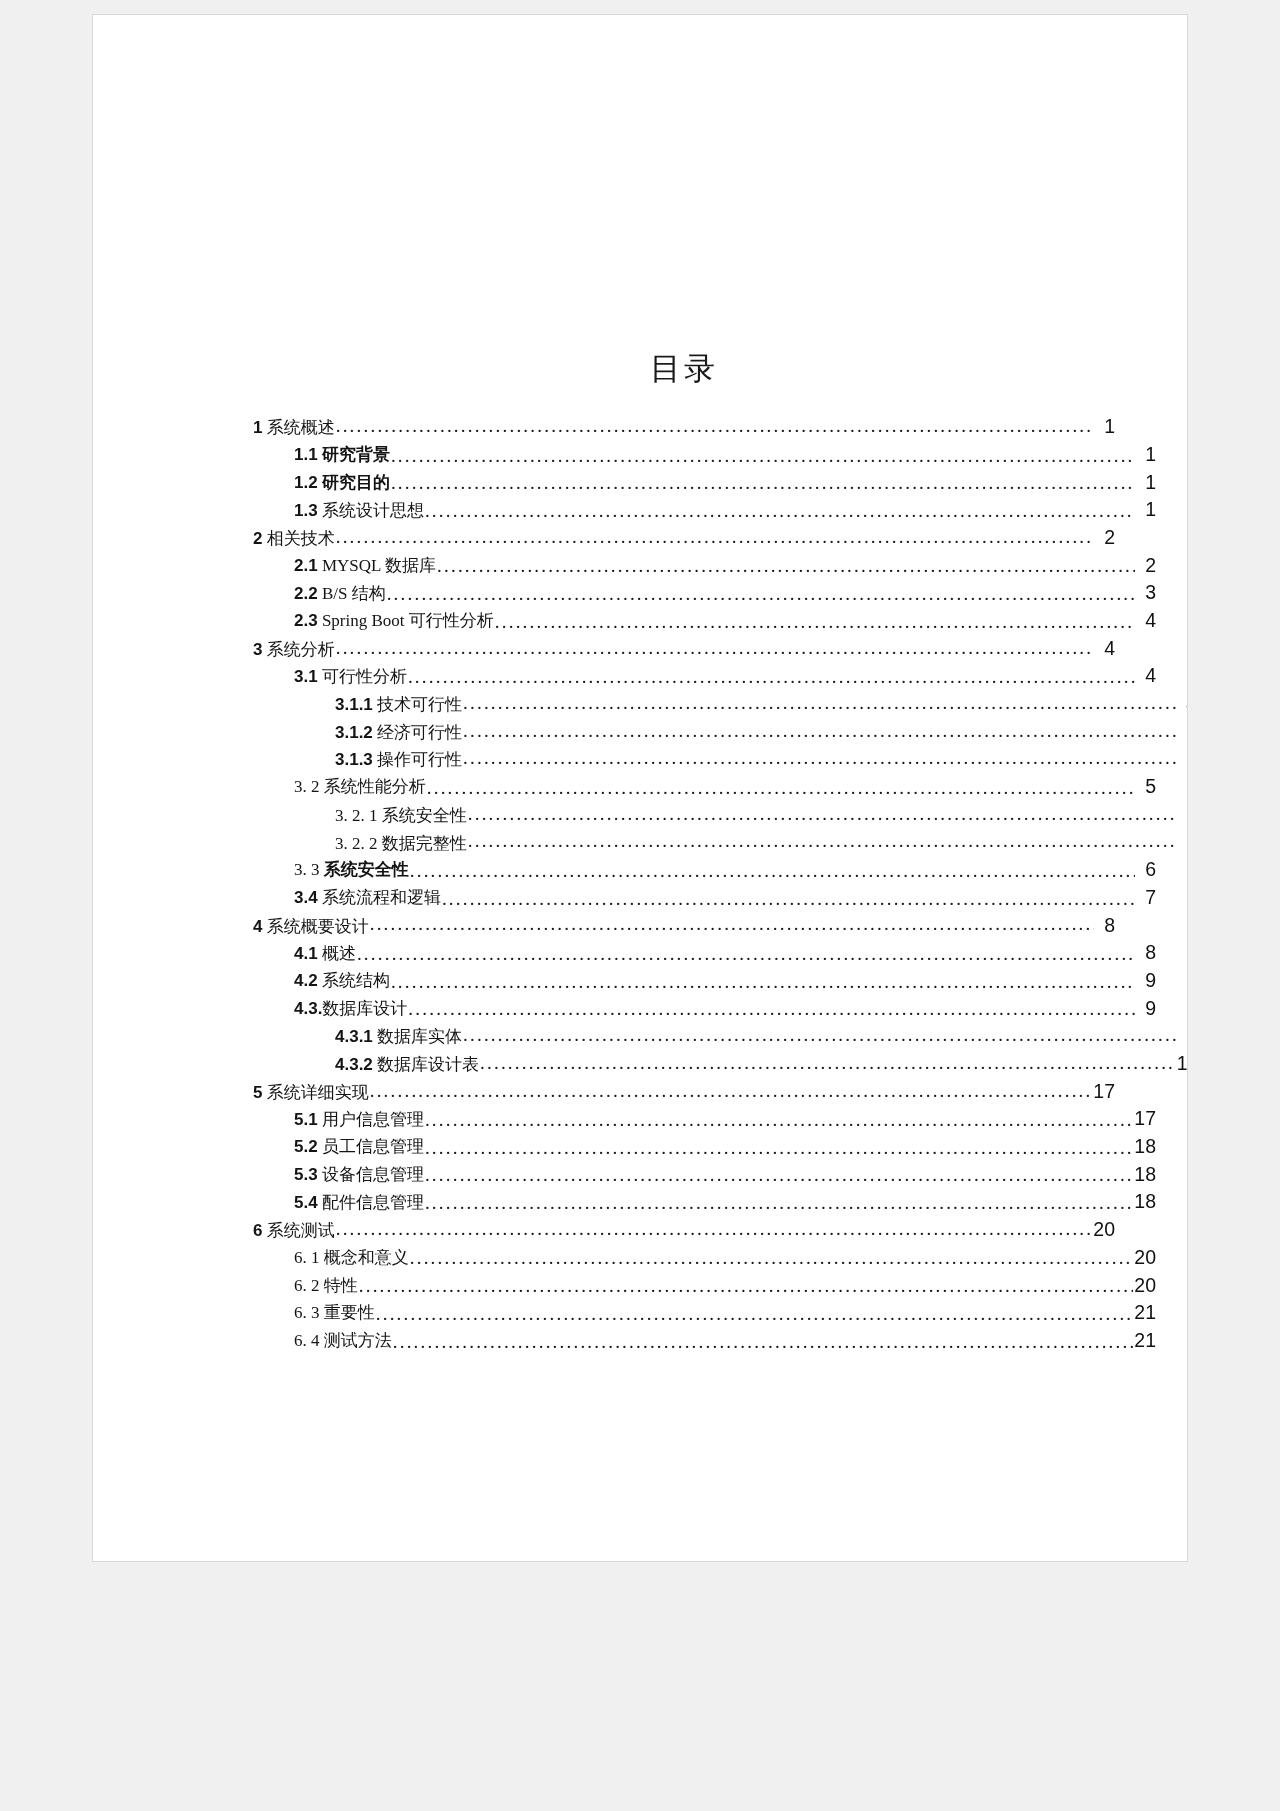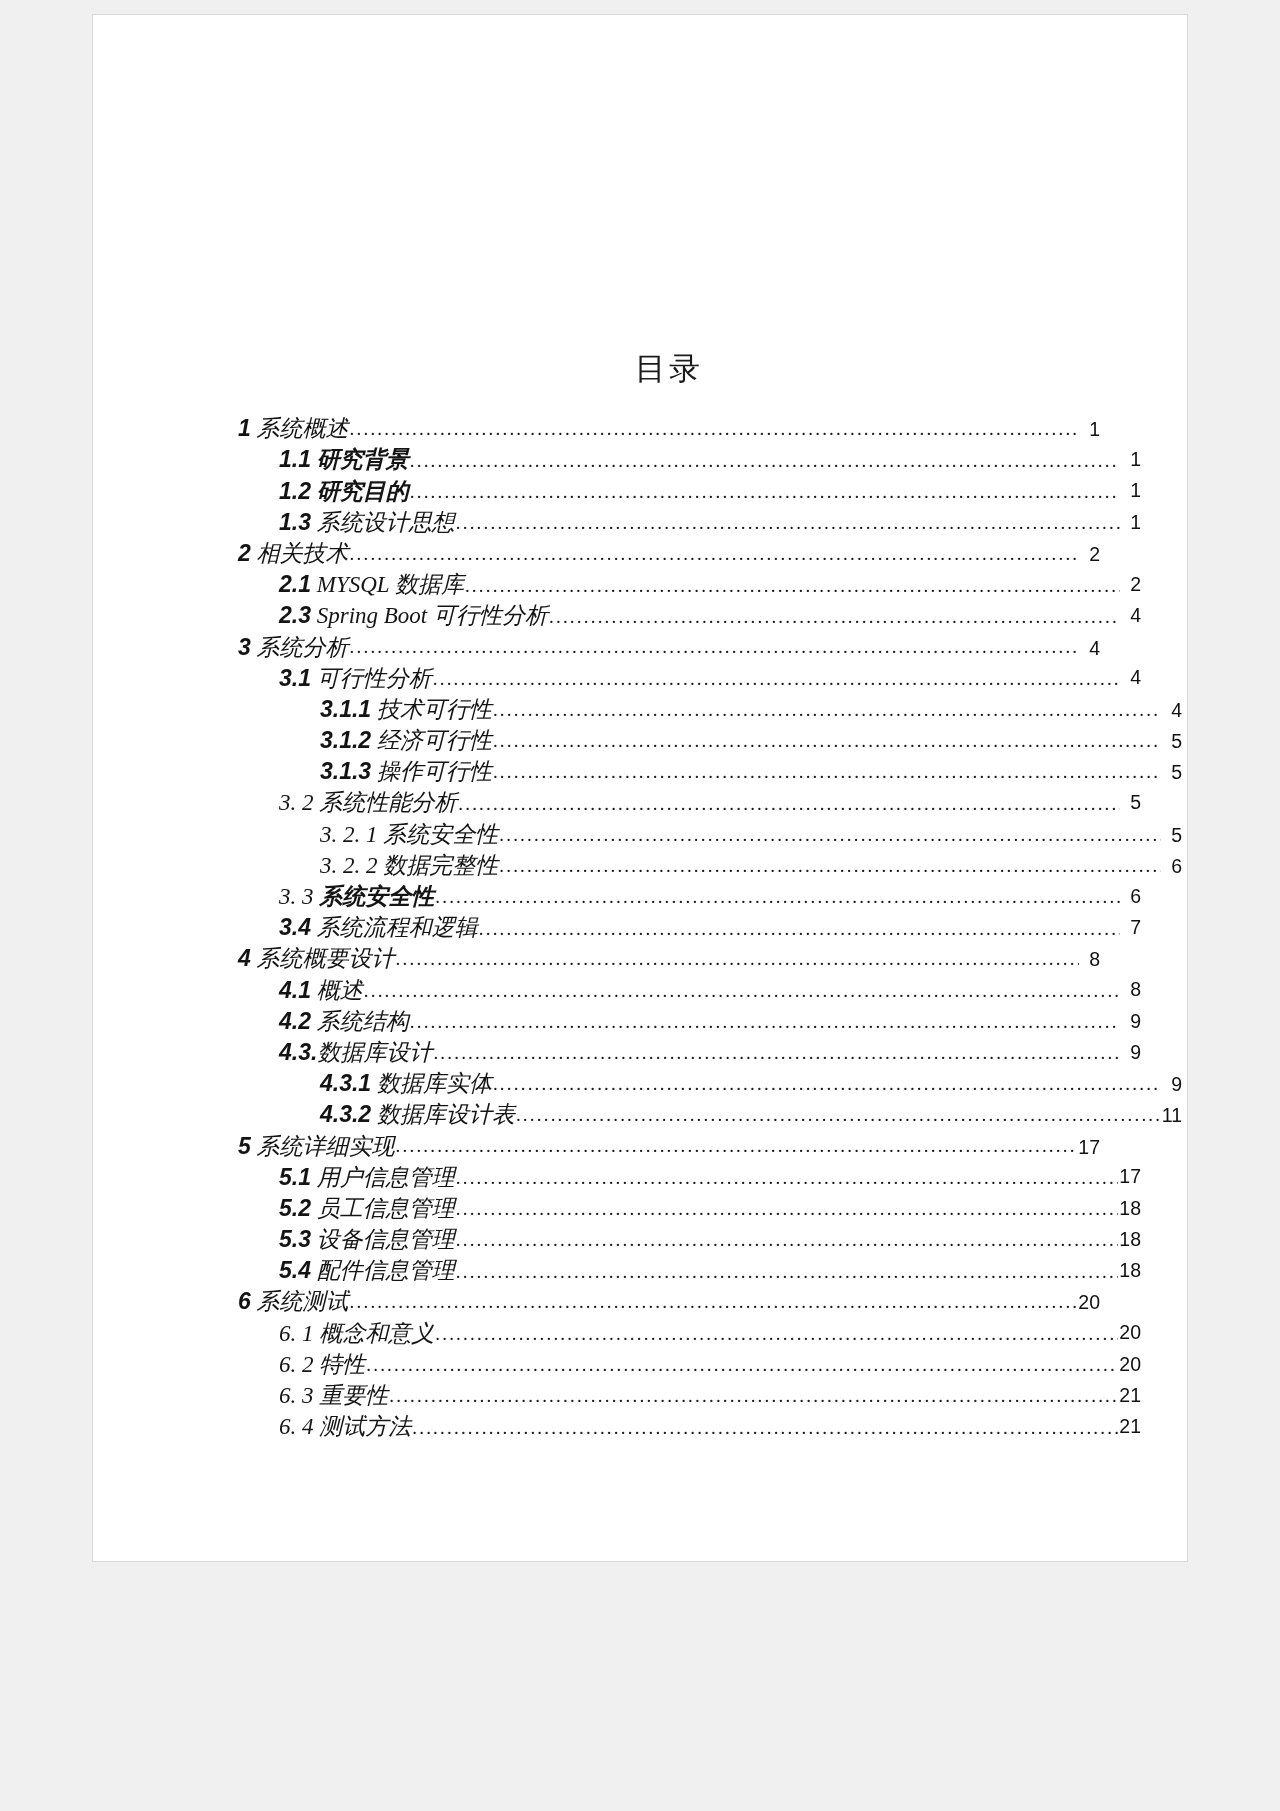--- a/index.html
+++ b/index.html
@@ -25,21 +25,21 @@
     width: 1096px;
     height: 1548px;
     margin-top: 14px;
     background: #ffffff;
     border: 1px solid #d9d9d9;
     box-sizing: border-box;
     overflow: hidden;
   }
   .content {
     position: absolute;
-    left: 145px;
+    left: 160px;
     top: 335px;
     width: 862px;
   }
   .doc-title {
     text-align: center;
     font-family: "Liberation Serif", "DejaVu Serif", serif;
     font-size: 31px;
     letter-spacing: 3px;
     color: #1a1a1a;
     margin: 0 0 30px 0;
@@ -54,23 +54,22 @@
     display: flex;
     align-items: baseline;
     width: 100%;
     white-space: nowrap;
     color: #111111;
     line-height: 1.0;
     margin-bottom: 8.2px;
   }
   .toc-label {
     flex: 0 0 auto;
-    font-size: 23px;
+    font-size: 17px;
     color: #141414;
-    font-style: italic;
   }
   .toc-dots {
     flex: 1 1 auto;
     min-width: 10px;
     overflow: hidden;
     margin: 0 1px;
     position: relative;
     height: 1em;
   }
   .toc-dots::after {
@@ -139,20 +138,25 @@
             <span class="toc-label"><span class="f-sans w-bold">2</span><span>&nbsp;</span><span class="f-serif w-normal">相关技术</span></span>
             <span class="toc-dots"></span>
             <span class="toc-page">2</span>
           </li>
           <li class="toc-row lvl-2">
             <span class="toc-label"><span class="f-sans w-bold">2.1</span><span>&nbsp;</span><span class="f-serif w-normal">MYSQL 数据库</span></span>
             <span class="toc-dots"></span>
             <span class="toc-page">2</span>
           </li>
           <li class="toc-row lvl-2">
+            <span class="toc-label"><span class="f-sans w-bold">2.2</span><span>&nbsp;</span><span class="f-serif w-normal">B/S 结构</span></span>
+            <span class="toc-dots"></span>
+            <span class="toc-page">3</span>
+          </li>
+          <li class="toc-row lvl-2">
             <span class="toc-label"><span class="f-sans w-bold">2.3</span><span>&nbsp;</span><span class="f-serif w-normal">Spring Boot 可行性分析</span></span>
             <span class="toc-dots"></span>
             <span class="toc-page">4</span>
           </li>
           <li class="toc-row lvl-1">
             <span class="toc-label"><span class="f-sans w-bold">3</span><span>&nbsp;</span><span class="f-serif w-normal">系统分析</span></span>
             <span class="toc-dots"></span>
             <span class="toc-page">4</span>
           </li>
           <li class="toc-row lvl-2">

